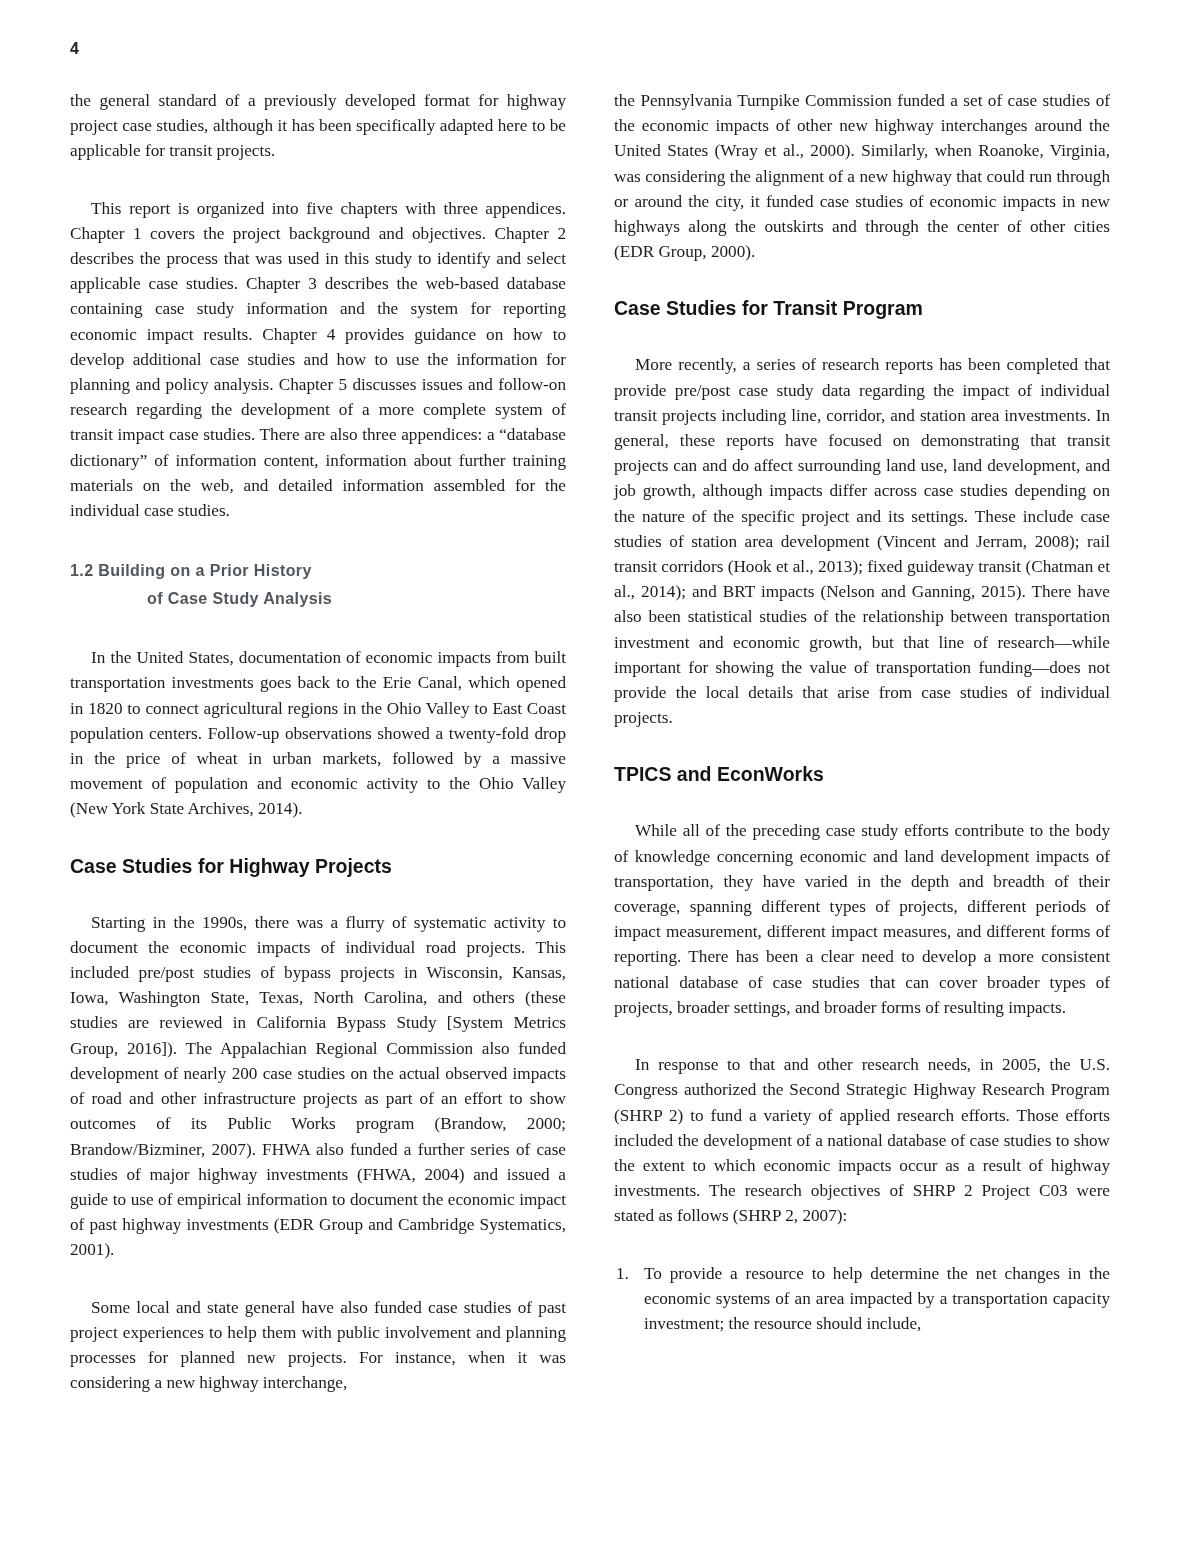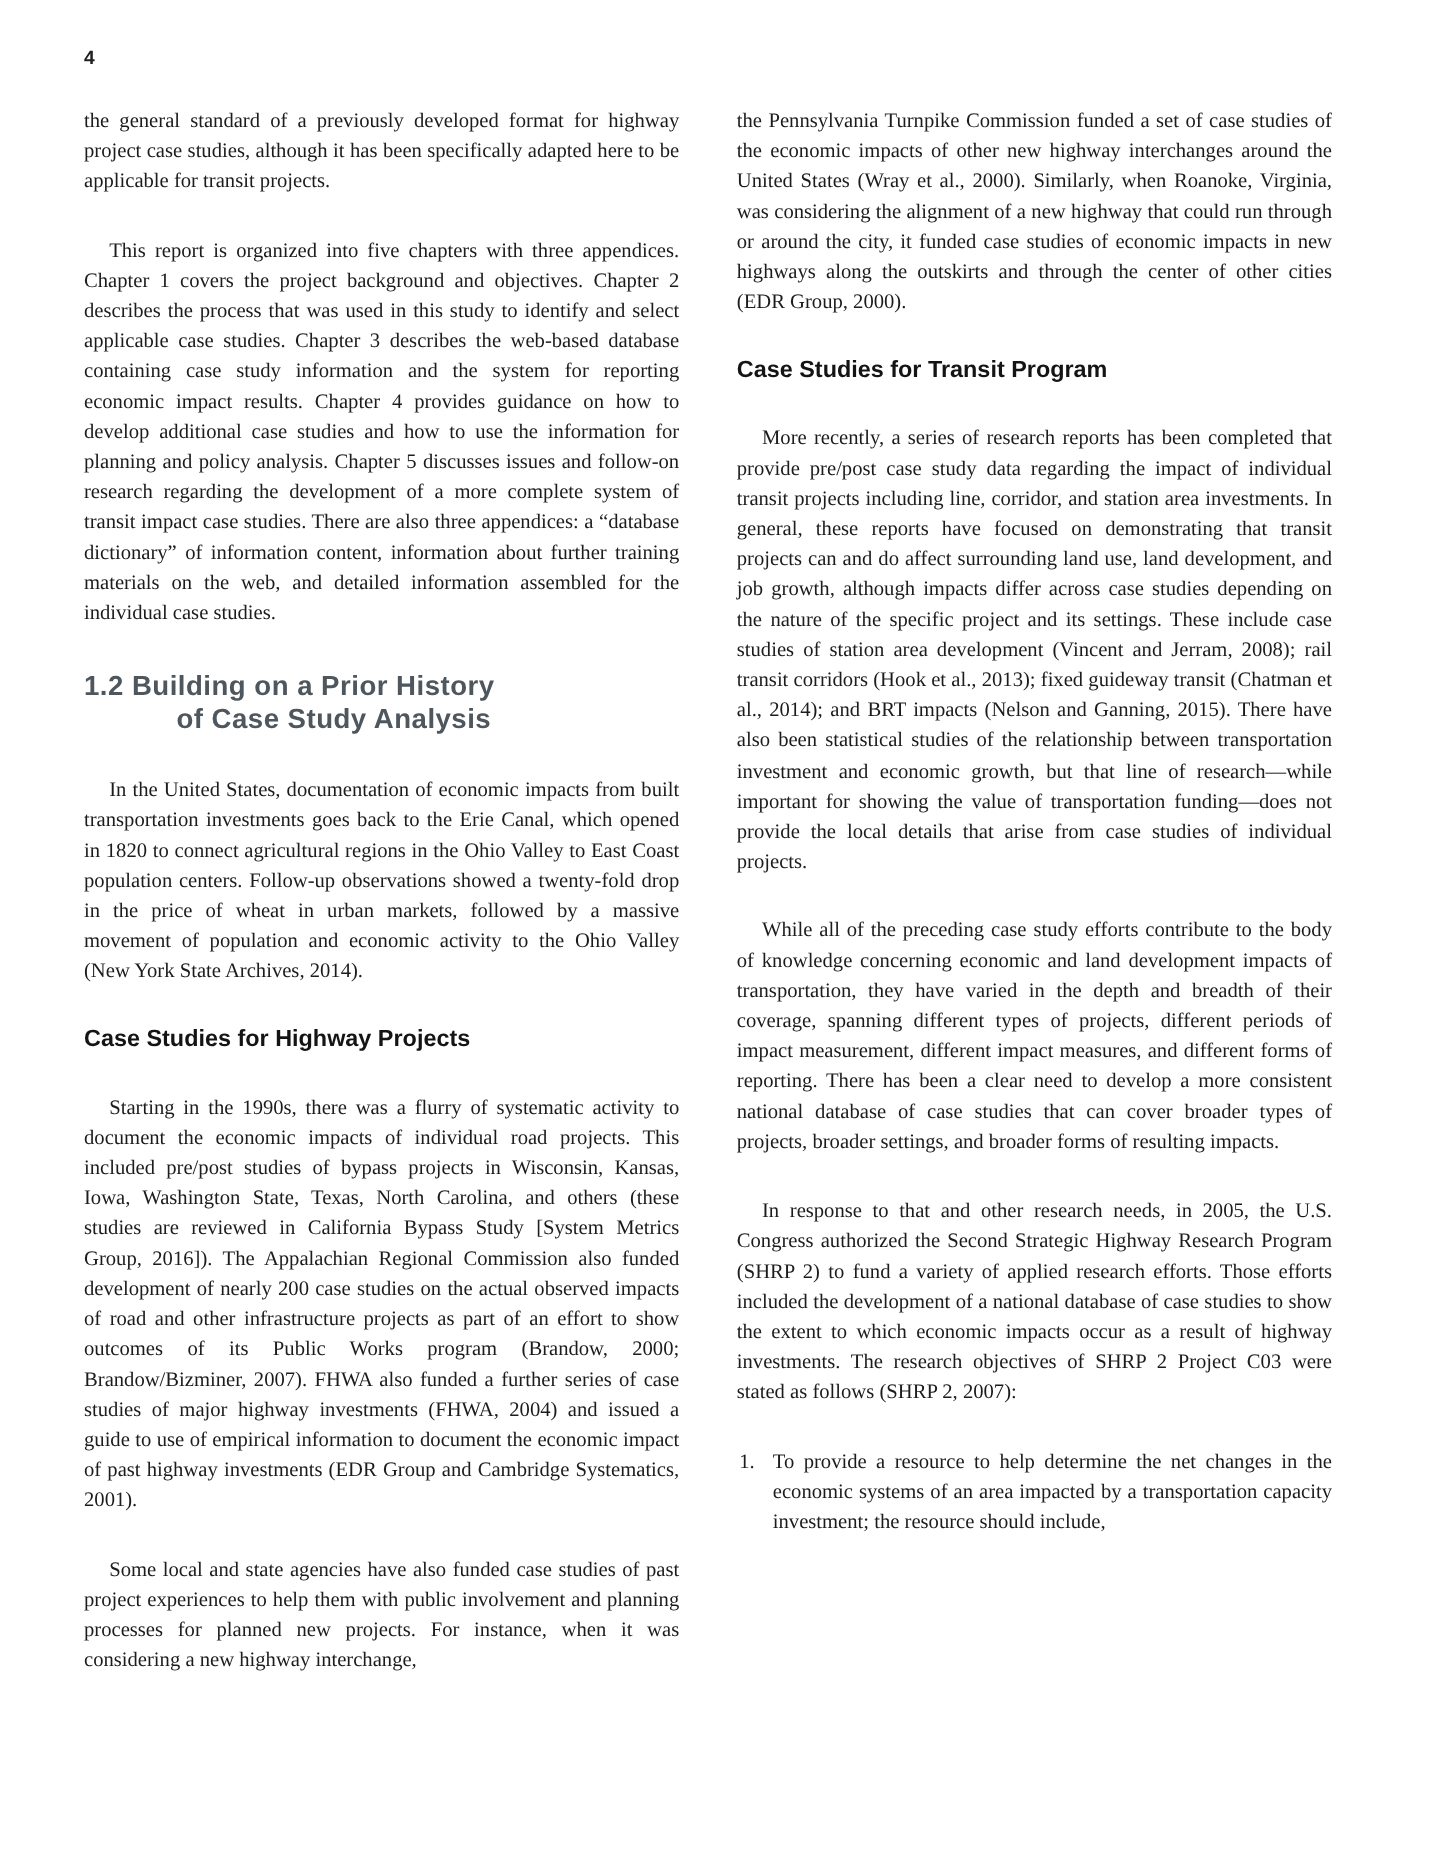--- a/index.html
+++ b/index.html
@@ -34,21 +34,21 @@
     text-align: justify;
     hyphens: auto;
     -webkit-hyphens: auto;
   }
   p.indent { text-indent: 21px; margin-top: 32px; }
   .italic { }
 
   h2.h-main {
     font-family: "Liberation Sans", sans-serif;
     font-weight: 700;
-    font-size: 23px;
+    font-size: 16px;
     line-height: 28px;
     letter-spacing: 0.4px;
     color: var(--heading-color, #4e565e);
     margin: 34px 0 22px 0;
   }
   h2.h-main .h-line2 { display: block; margin-left: 77px; }
 
   h3.h-sub {
     font-family: "Liberation Sans", sans-serif;
     font-weight: 700;
@@ -86,32 +86,33 @@
         <span class="h-line1">1.2 Building on a Prior History</span>
         <span class="h-line2">of Case Study Analysis</span>
       </h2>
 
       <p class="body indent">In the United States, documentation of economic impacts from built transportation investments goes back to the Erie Canal, which opened in 1820 to connect agricultural regions in the Ohio Valley to East Coast population centers. Follow-up observations showed a twenty-fold drop in the price of wheat in urban markets, followed by a massive movement of population and economic activity to the Ohio Valley (New York State Archives, 2014).</p>
 
       <h3 class="h-sub">Case Studies for Highway Projects</h3>
 
       <p class="body indent"><span>Starting in the 1990s, there was a flurry of systematic activity to document the economic impacts of individual road projects. This included pre/post studies of bypass projects in Wisconsin, Kansas, Iowa, Washington State, Texas, North Carolina, and others (these studies are reviewed in </span><span class="italic">California Bypass Study</span><span> [System Metrics Group, 2016]). The Appalachian Regional Commission also funded development of nearly 200 case studies on the actual observed impacts of road and other infrastructure projects as part of an effort to show outcomes of its Public Works program (Brandow, 2000; Brandow/Bizminer, 2007). FHWA also funded a further series of case studies of major highway investments (FHWA, 2004) and issued a guide to use of empirical information to document the economic impact of past highway investments (EDR Group and Cambridge Systematics, 2001).</span></p>
 
-      <p class="body indent">Some local and state agencies have also funded case studies of past project experiences to help them with public involvement and planning processes for planned new projects. For instance, when it was considering a new highway interchange,</p>
+      <p class="body indent">Some local and state general have also funded case studies of past project experiences to help them with public involvement and planning processes for planned new projects. For instance, when it was considering a new highway interchange,</p>
 
     </div>
 
     <div class="col">
 
       <p class="body">the Pennsylvania Turnpike Commission funded a set of case studies of the economic impacts of other new highway interchanges around the United States (Wray et al., 2000). Similarly, when Roanoke, Virginia, was considering the alignment of a new highway that could run through or around the city, it funded case studies of economic impacts in new highways along the outskirts and through the center of other cities (EDR Group, 2000).</p>
 
       <h3 class="h-sub">Case Studies for Transit Program</h3>
 
       <p class="body indent">More recently, a series of research reports has been completed that provide pre/post case study data regarding the impact of individual transit projects including line, corridor, and station area investments. In general, these reports have focused on demonstrating that transit projects can and do affect surrounding land use, land development, and job growth, although impacts differ across case studies depending on the nature of the specific project and its settings. These include case studies of station area development (Vincent and Jerram, 2008); rail transit corridors (Hook et al., 2013); fixed guideway transit (Chatman et al., 2014); and BRT impacts (Nelson and Ganning, 2015). There have also been statistical studies of the relationship between transportation investment and economic growth, but that line of research—while important for showing the value of transportation funding—does not provide the local details that arise from case studies of individual projects.</p>
 
+      <h3 class="h-sub">TPICS and EconWorks</h3>
 
       <p class="body indent">While all of the preceding case study efforts contribute to the body of knowledge concerning economic and land development impacts of transportation, they have varied in the depth and breadth of their coverage, spanning different types of projects, different periods of impact measurement, different impact measures, and different forms of reporting. There has been a clear need to develop a more consistent national database of case studies that can cover broader types of projects, broader settings, and broader forms of resulting impacts.</p>
 
       <p class="body indent">In response to that and other research needs, in 2005, the U.S. Congress authorized the Second Strategic Highway Research Program (SHRP 2) to fund a variety of applied research efforts. Those efforts included the development of a national database of case studies to show the extent to which economic impacts occur as a result of highway investments. The research objectives of SHRP 2 Project C03 were stated as follows (SHRP 2, 2007):</p>
 
       <div class="list-item">
         <span class="list-marker">1.</span>
         <span class="list-text">To provide a resource to help determine the net changes in the economic systems of an area impacted by a transportation capacity investment; the resource should include,</span>
       </div>
 

